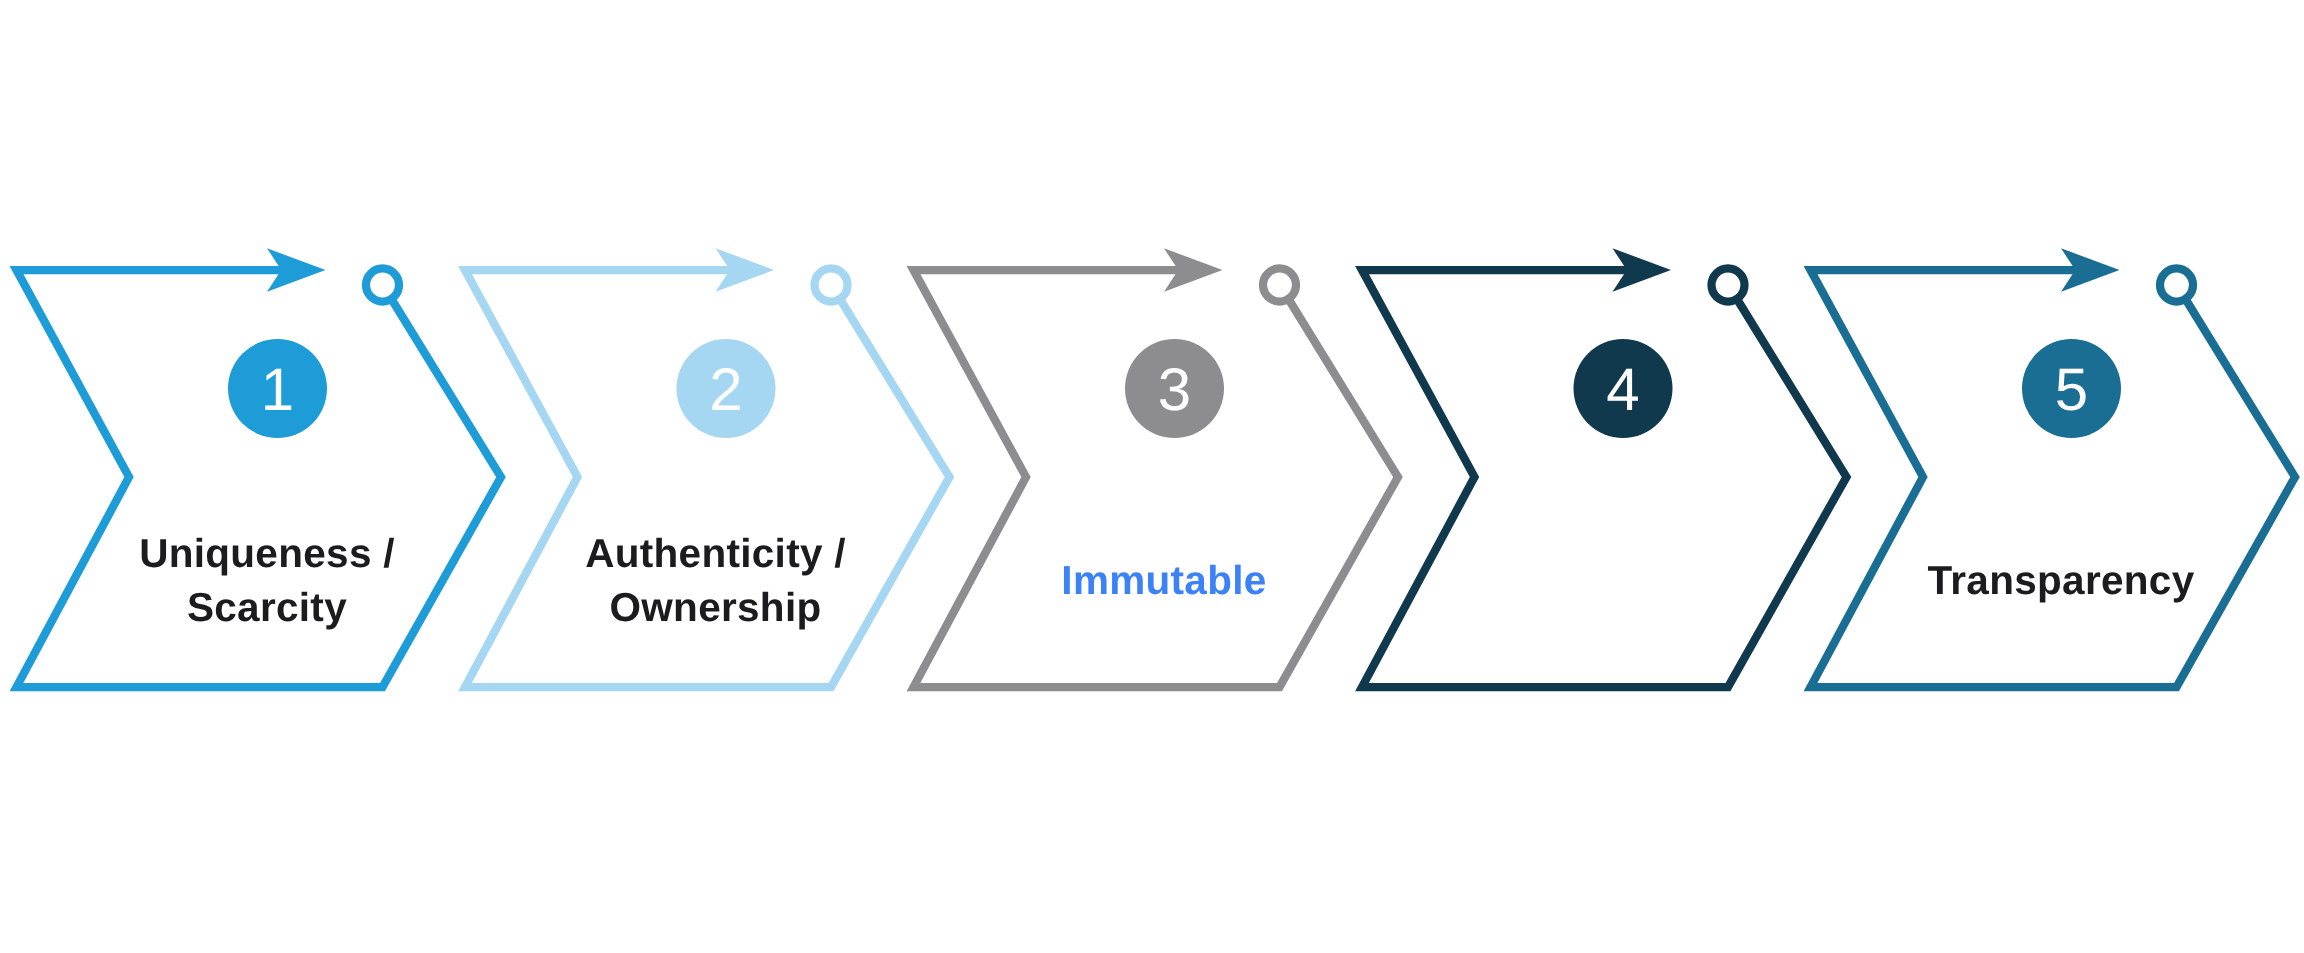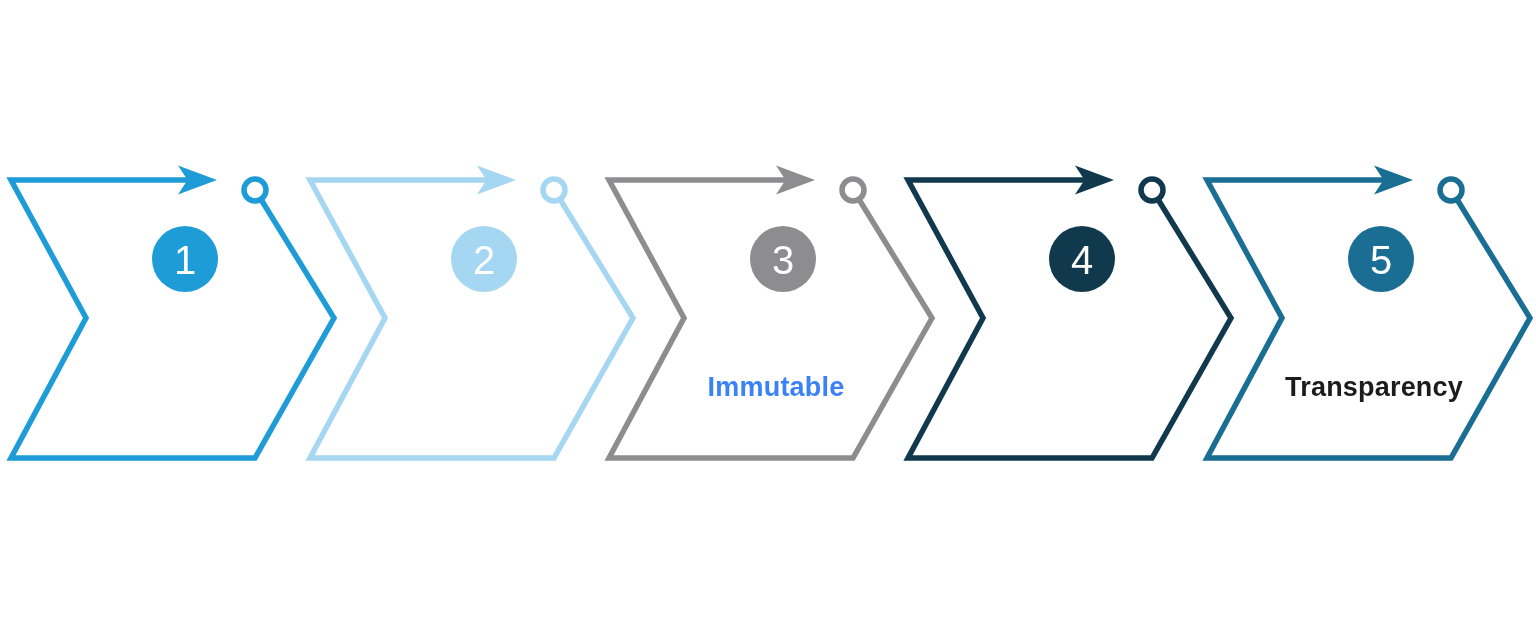--- a/index.html
+++ b/index.html
@@ -59,30 +59,34 @@
 <div class="canvas">
 
   <div class="step" style="left: 8px; color: rgb(30, 156, 216);">
     <svg viewBox="0 0 340 310" width="340" height="310">
       <path class="outline" d="M 254 41 L 326 158 L 247 298 L 3 298 L 78 158 L 3 20 L 181 20"></path>
       <polygon class="arrowhead" points="209,20 170,5.5 179.5,20 170,34.5"></polygon>
       <circle class="ring" cx="247" cy="30" r="11"></circle>
       <circle class="badge" cx="177" cy="99" r="33"></circle>
       <text class="num" x="177" y="100" style="fill: rgb(255, 255, 255);">1</text>
     </svg>
+    <div class="label" style="color: rgb(28, 28, 30);">Uniqueness /
+Scarcity</div>
   </div>
 
   <div class="step" style="left: 307px; color: rgb(166, 215, 242);">
     <svg viewBox="0 0 340 310" width="340" height="310">
       <path class="outline" d="M 254 41 L 326 158 L 247 298 L 3 298 L 78 158 L 3 20 L 181 20"></path>
       <polygon class="arrowhead" points="209,20 170,5.5 179.5,20 170,34.5"></polygon>
       <circle class="ring" cx="247" cy="30" r="11"></circle>
       <circle class="badge" cx="177" cy="99" r="33"></circle>
       <text class="num" x="177" y="100" style="fill: rgb(255, 255, 255);">2</text>
     </svg>
+    <div class="label" style="color: rgb(28, 28, 30);">Authenticity /
+Ownership</div>
   </div>
 
   <div class="step" style="left: 606px; color: rgb(141, 141, 144);">
     <svg viewBox="0 0 340 310" width="340" height="310">
       <path class="outline" d="M 254 41 L 326 158 L 247 298 L 3 298 L 78 158 L 3 20 L 181 20"></path>
       <polygon class="arrowhead" points="209,20 170,5.5 179.5,20 170,34.5"></polygon>
       <circle class="ring" cx="247" cy="30" r="11"></circle>
       <circle class="badge" cx="177" cy="99" r="33"></circle>
       <text class="num" x="177" y="100" style="fill: rgb(255, 255, 255);">3</text>
     </svg>

